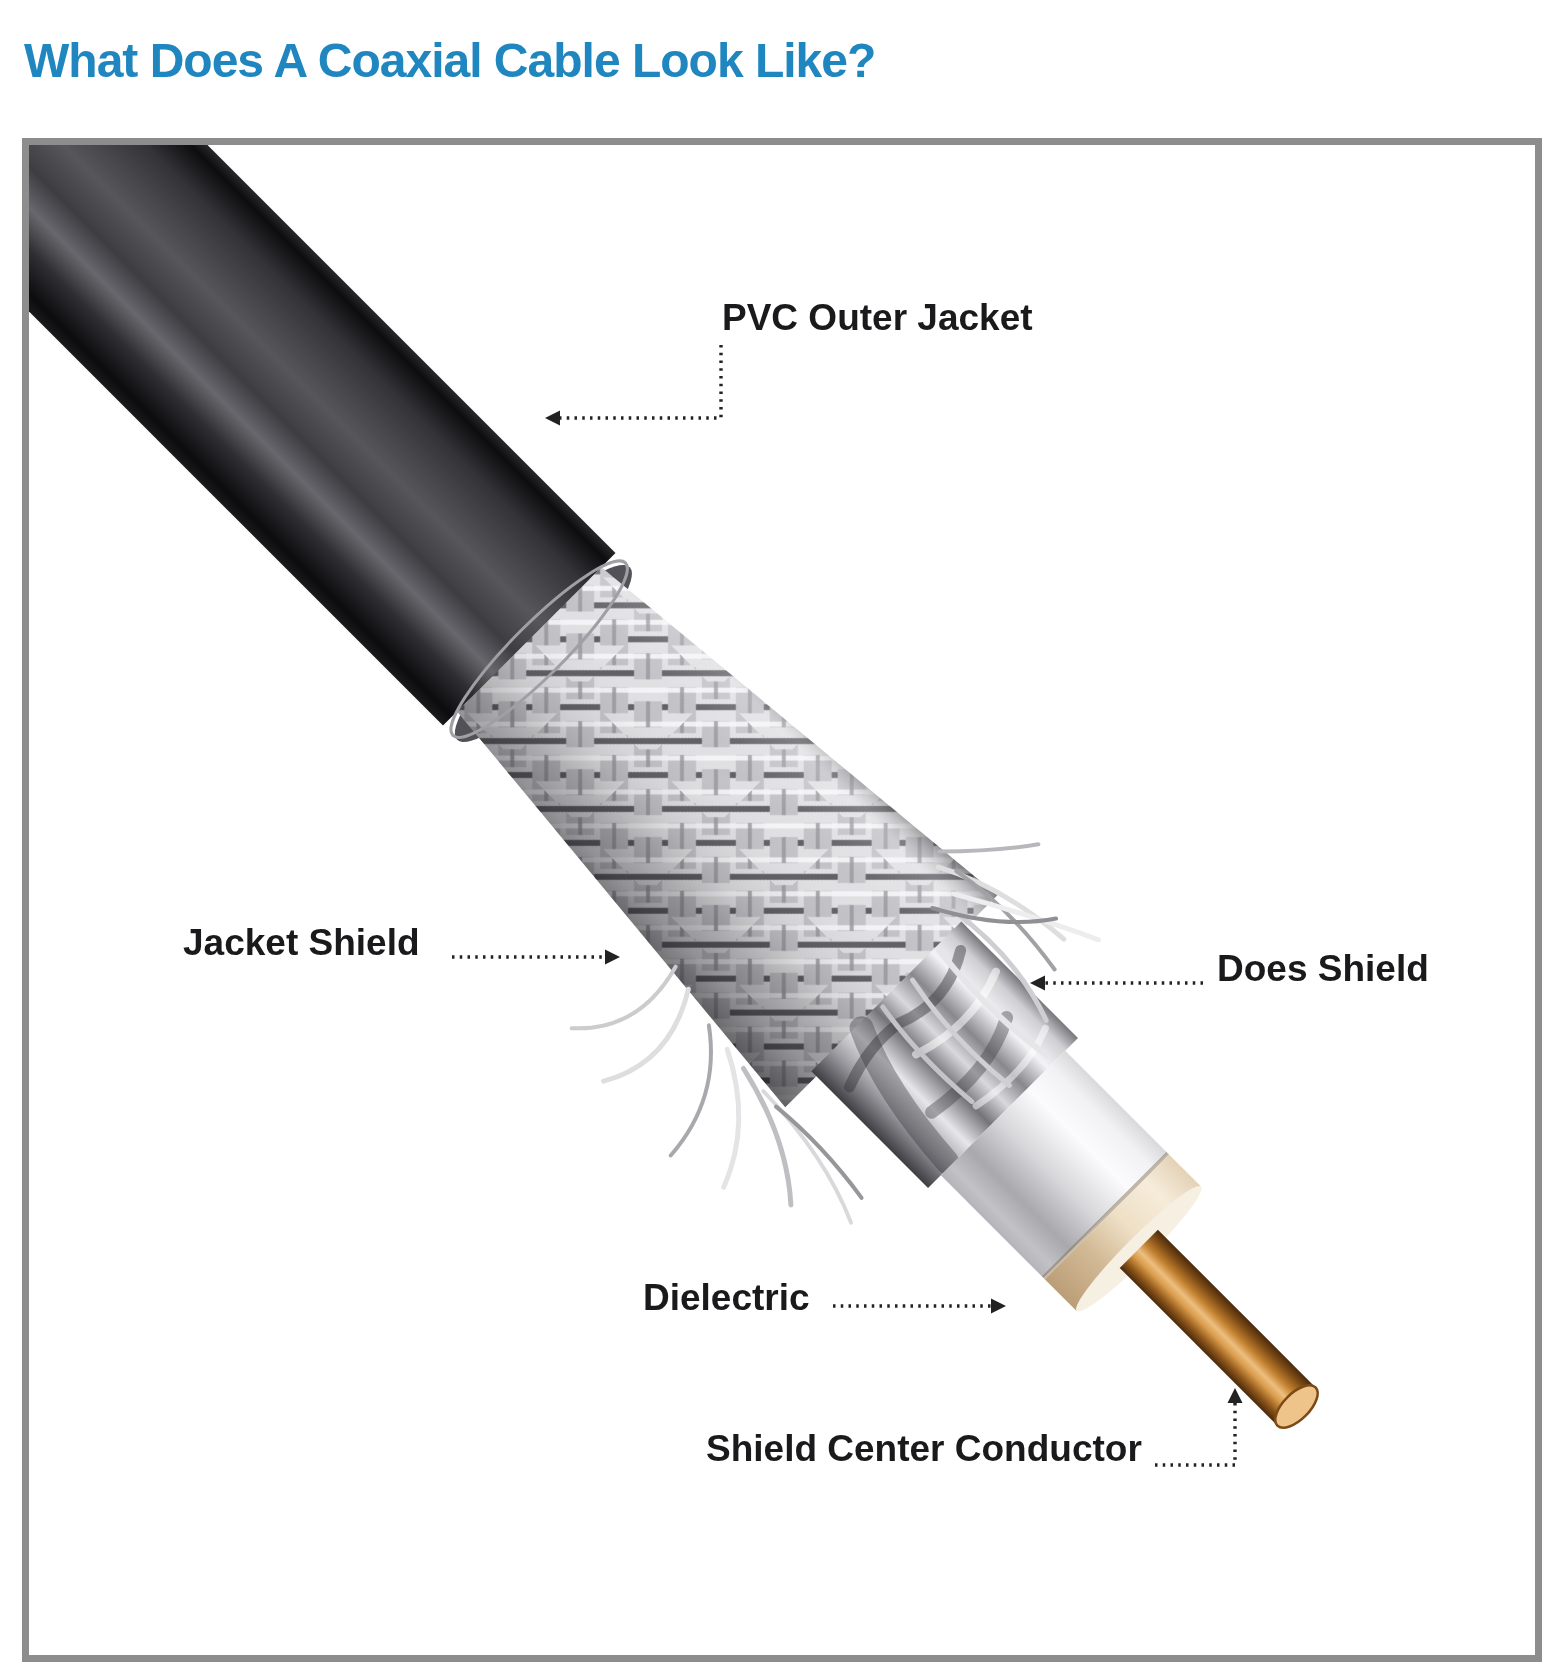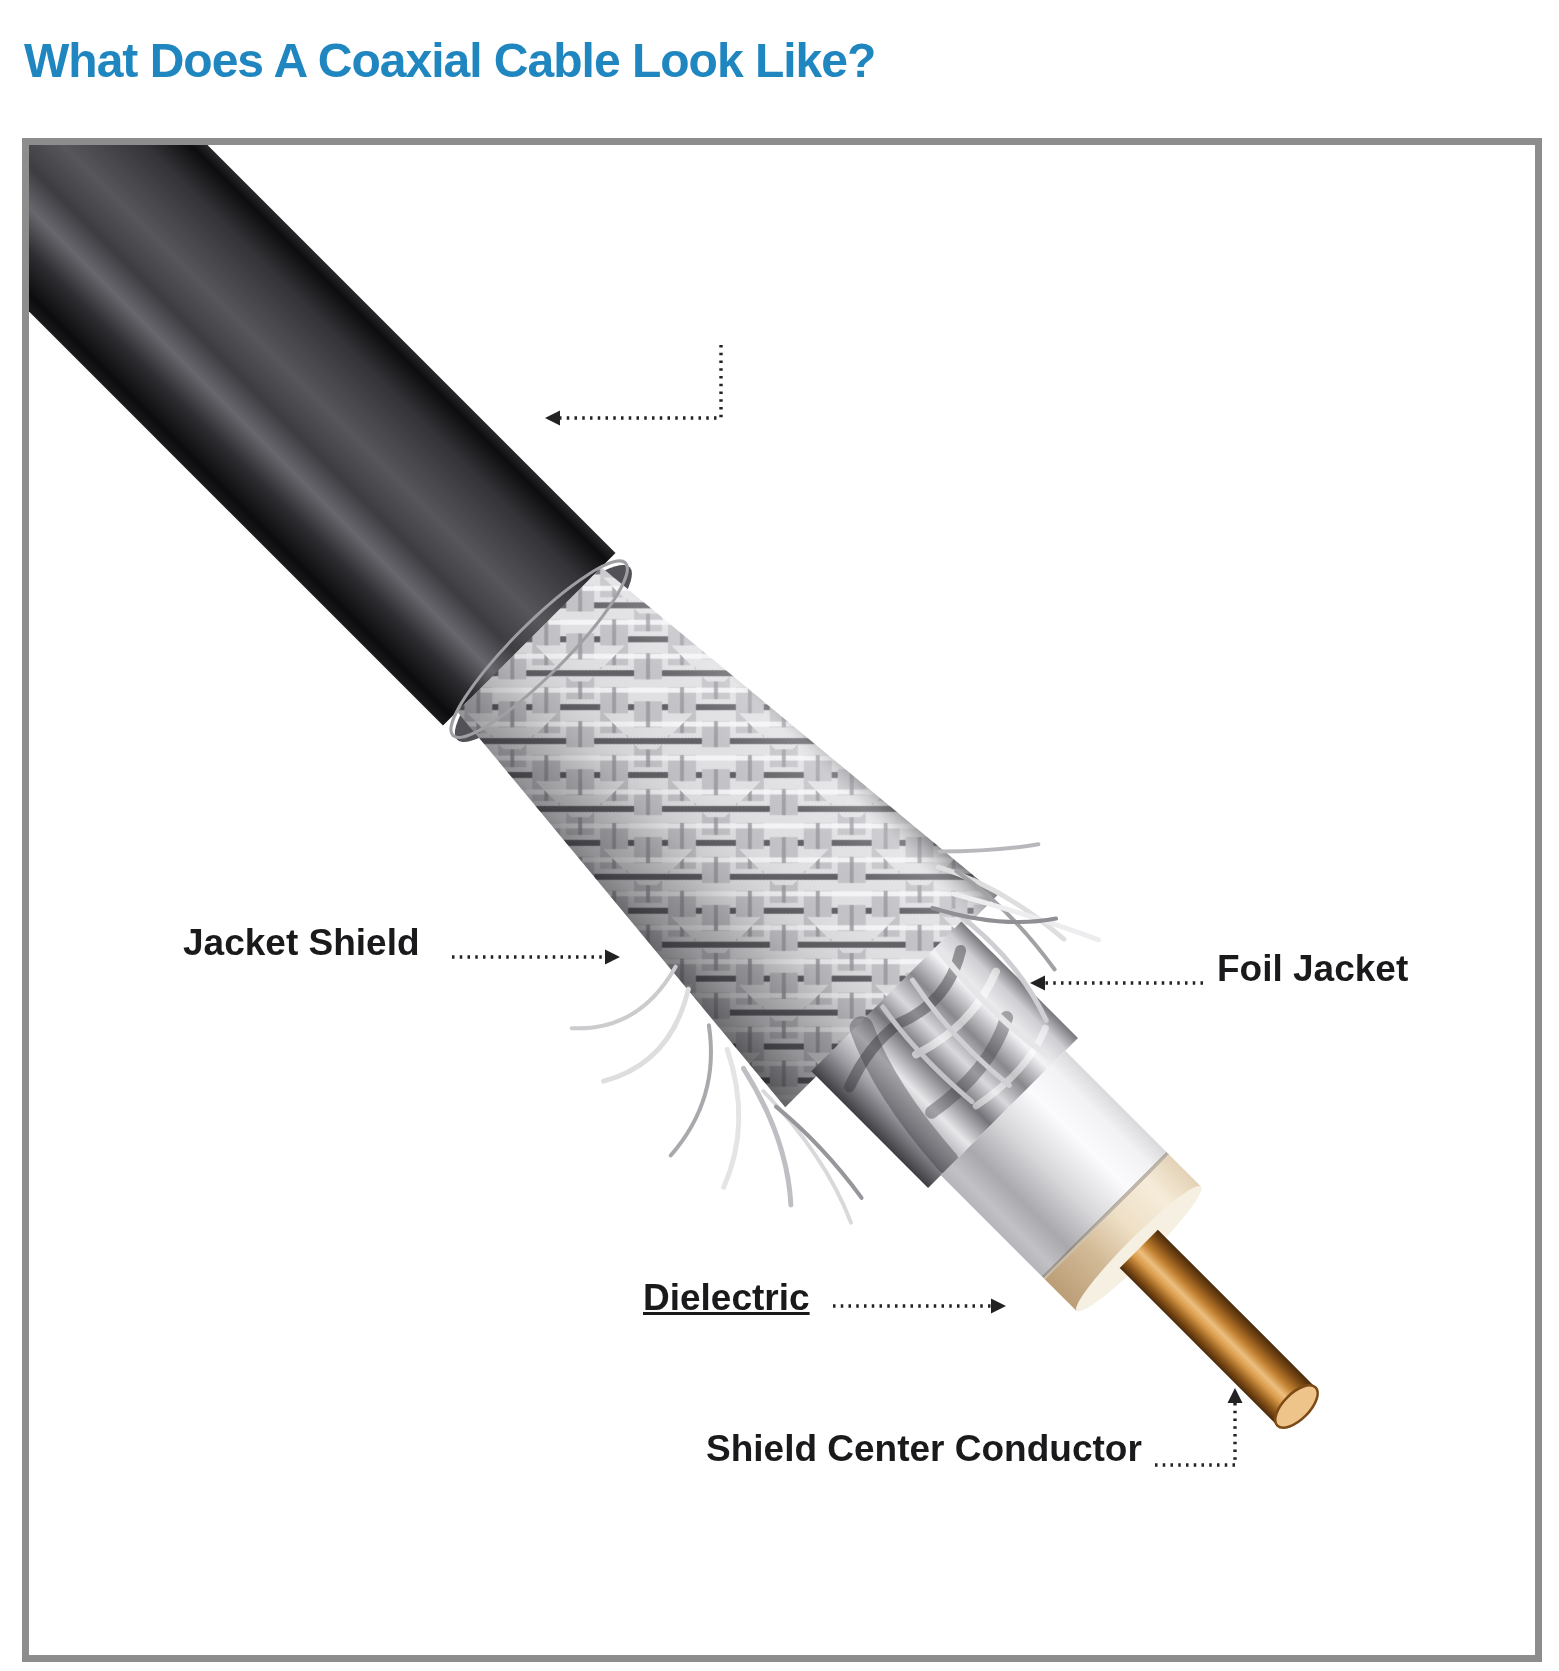--- a/index.html
+++ b/index.html
@@ -16,21 +16,21 @@
     border:7px solid #8d8d8d;background:#ffffff;overflow:hidden;
   }
   .figure svg{display:block;}
   .lbl{
     position:absolute;font-size:37px;font-weight:bold;color:#1a1a1c;
     white-space:nowrap;line-height:1.05;letter-spacing:0px;
   }
   .lbl-pvc{left:722px;top:299px;}
   .lbl-braided{left:183px;top:924px;}
   .lbl-foil{left:1217px;top:950px;}
-  .lbl-dielectric{left:643px;top:1279px;text-decoration:underline;}
+  .lbl-dielectric{left:643px;top:1279px;}
   .lbl-solid{left:706px;top:1430px;}
 </style>
 </head>
 <body>
 
 <div class="wrap">
 
   <h1 class="page-title">What Does A Coaxial Cable Look Like?</h1>
 
   <div class="figure">
@@ -175,18 +175,19 @@
       <g fill="#222222">
         <polygon points="516,273 531,265.5 531,280.5"></polygon>
         <polygon points="591,812 576,804.5 576,819.5"></polygon>
         <polygon points="1001,838 1016,830.5 1016,845.5"></polygon>
         <polygon points="977,1161 962,1153.5 962,1168.5"></polygon>
         <polygon points="1206,1243 1198.5,1258 1213.5,1258"></polygon>
       </g>
     </svg>
   </div>
 
+  <div class="lbl lbl-pvc">PVC Outer Jacket</div>
   <div class="lbl lbl-braided">Jacket Shield</div>
-  <div class="lbl lbl-foil">Foil Jacket</div>
+  <div class="lbl lbl-foil">Does Shield</div>
   <div class="lbl lbl-dielectric">Dielectric</div>
   <div class="lbl lbl-solid">Shield Center Conductor</div>
 
 </div>
 
 </body></html>

